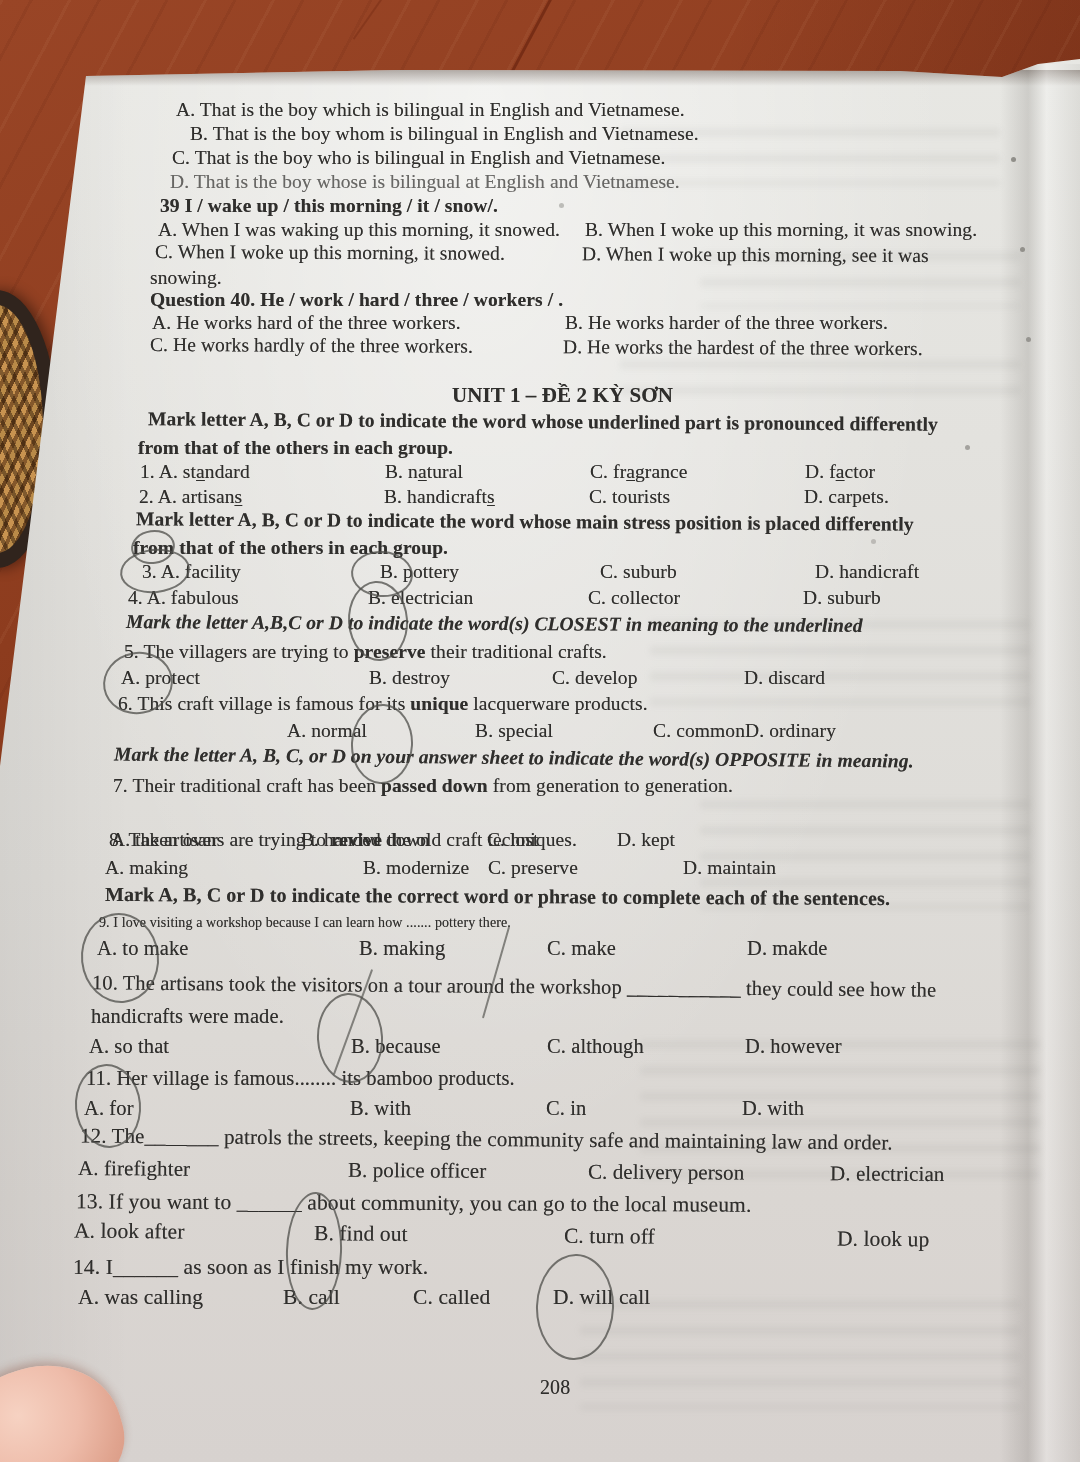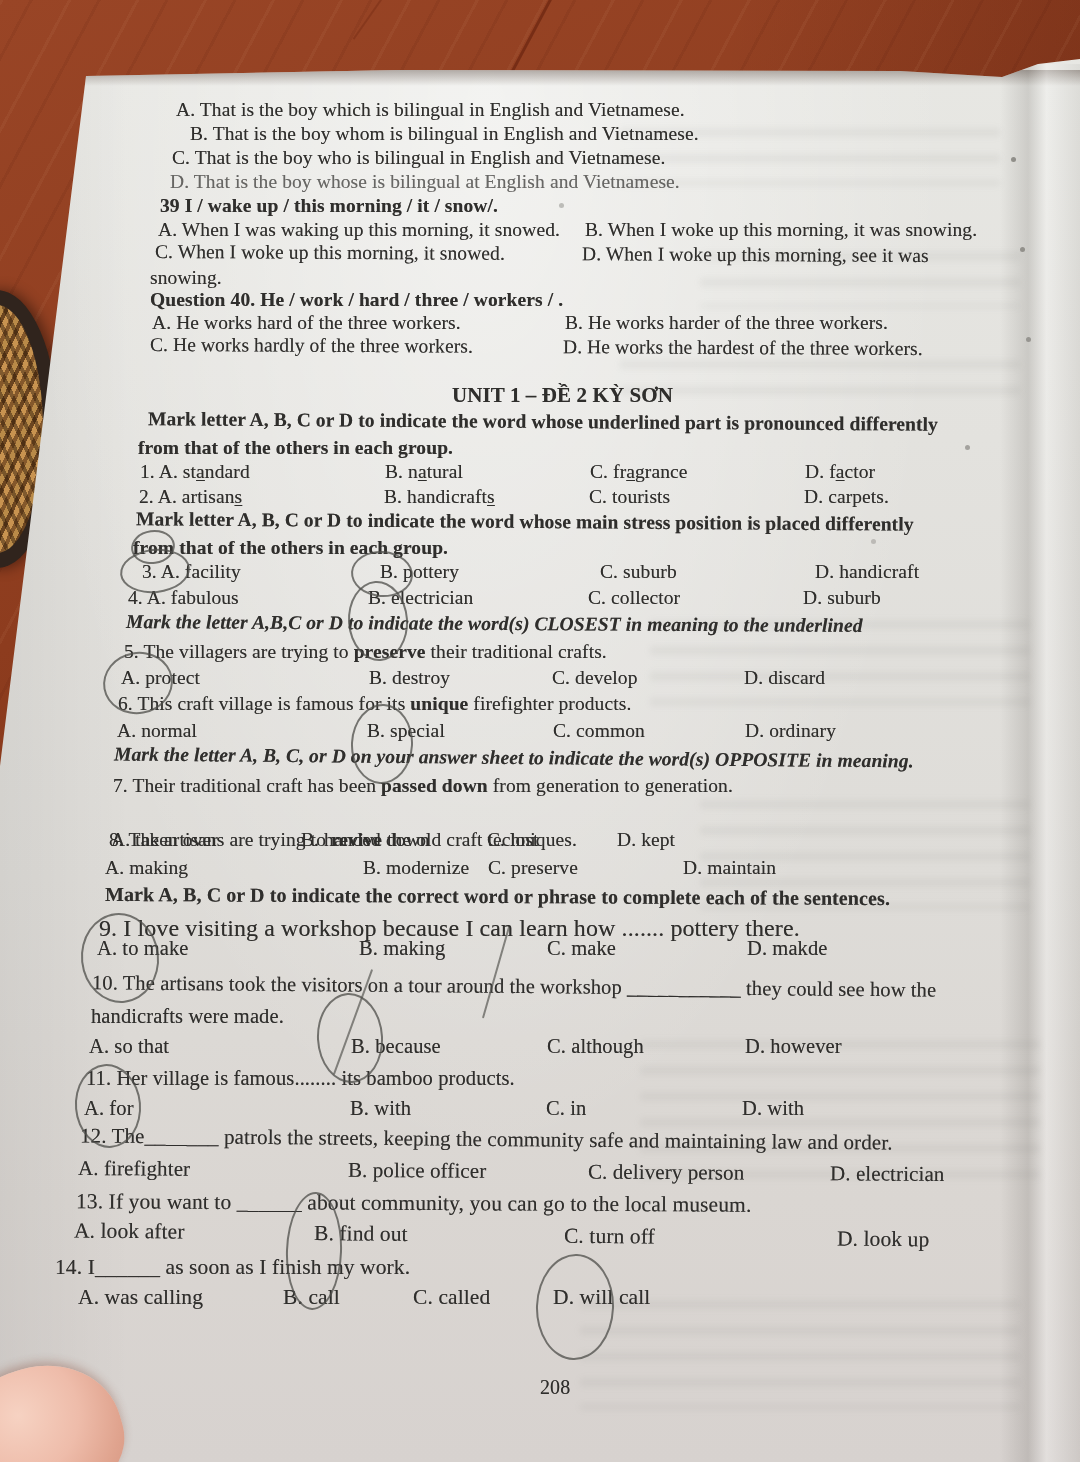--- a/index.html
+++ b/index.html
@@ -96,40 +96,40 @@
         <div class="line bold" style="top: 437px; left: 138px;"><span class="cell"><span>from that of the others in each group.</span></span></div>
         <div class="line" style="top: 461px; left: 140px;"><span class="cell" style="min-width: 245px;"><span>1. A. st</span><span class="u">a</span><span>ndard</span></span><span class="cell" style="min-width: 205px;"><span>B. n</span><span class="u">a</span><span>tural</span></span><span class="cell" style="min-width: 215px;"><span>C. fr</span><span class="u">a</span><span>grance</span></span><span class="cell"><span>D. f</span><span class="u">a</span><span>ctor</span></span></div>
         <div class="line" style="top: 486px; left: 139px;"><span class="cell" style="min-width: 245px;"><span>2. A. artisan</span><span class="u">s</span></span><span class="cell" style="min-width: 205px;"><span>B. handicraft</span><span class="u">s</span></span><span class="cell" style="min-width: 215px;"><span>C. tourists</span></span><span class="cell"><span>D. carpets.</span></span></div>
         <div class="line bold" style="top: 511px; left: 136px; transform: rotate(0.4deg);"><span class="cell"><span>Mark letter A, B, C or D to indicate the word whose main stress position is placed differently</span></span></div>
         <div class="line bold" style="top: 537px; left: 133px;"><span class="cell"><span>from that of the others in each group.</span></span></div>
         <div class="line" style="top: 561px; left: 142px;"><span class="cell" style="min-width: 238px;"><span>3. A. facility</span></span><span class="cell" style="min-width: 220px;"><span>B. pottery</span></span><span class="cell" style="min-width: 215px;"><span>C. suburb</span></span><span class="cell"><span>D. handicraft</span></span></div>
         <div class="line" style="top: 587px; left: 128px;"><span class="cell" style="min-width: 240px;"><span>4. A. fabulous</span></span><span class="cell" style="min-width: 220px;"><span>B. electrician</span></span><span class="cell" style="min-width: 215px;"><span>C. collector</span></span><span class="cell"><span>D. suburb</span></span></div>
         <div class="line bold italic" style="top: 613px; left: 126px; transform: rotate(0.3deg);"><span class="cell"><span>Mark the letter A,B,C or D to indicate the word(s) CLOSEST in meaning to the underlined</span></span></div>
         <div class="line" style="top: 641px; left: 124px;"><span class="cell"><span>5. The villagers are trying to </span><span class="b">preserve</span><span> their traditional crafts.</span></span></div>
         <div class="line" style="top: 667px; left: 121px;"><span class="cell" style="min-width: 248px;"><span>A. protect</span></span><span class="cell" style="min-width: 183px;"><span>B. destroy</span></span><span class="cell" style="min-width: 192px;"><span>C. develop</span></span><span class="cell"><span>D. discard</span></span></div>
-        <div class="line" style="top: 693px; left: 118px;"><span class="cell"><span>6. This craft village is famous for its </span><span class="b">unique</span><span> firefighter products.</span></span></div>
-        <div class="line" style="top: 720px; left: 117px;"><span class="cell" style="min-width: 250px;"><span>A. normal</span></span><span class="cell" style="min-width: 186px;"><span>B. special</span></span><span class="cell" style="min-width: 192px;"><span>C. common</span></span><span class="cell"><span>D. ordinary</span></span></div>
+        <div class="line" style="top: 693px; left: 118px;"><span class="cell"><span>6. This craft village is famous for its </span><span class="b">unique</span><span> lacquerware products.</span></span></div>
+        <div class="line" style="top: 720px; left: 117px; text-align: right;"><span class="cell" style="min-width: 250px;"><span>A. normal</span></span><span class="cell" style="min-width: 186px;"><span>B. special</span></span><span class="cell" style="min-width: 192px;"><span>C. common</span></span><span class="cell"><span>D. ordinary</span></span></div>
         <div class="line bold italic" style="top: 747px; left: 114px; transform: rotate(0.5deg);"><span class="cell"><span>Mark the letter A, B, C, or D on your answer sheet to indicate the word(s) OPPOSITE in meaning.</span></span></div>
         <div class="line" style="top: 775px; left: 113px;"><span class="cell"><span>7. Their traditional craft has been </span><span class="b">passed down</span><span> from generation to generation.</span></span></div>
         <div class="line" style="top: 801px; left: 111px;"><span class="cell" style="min-width: 190px;"><span>A. taken over</span></span><span class="cell" style="min-width: 186px; margin-top: 28px;"><span>B. handed down</span></span><span class="cell" style="min-width: 130px;"><span>C. lost</span></span><span class="cell"><span>D. kept</span></span></div>
         <div class="line" style="top: 829px; left: 109px;"><span class="cell"><span>8. The artisans are trying to </span><span class="b">revive</span><span> the old craft techniques.</span></span></div>
         <div class="line" style="top: 857px; left: 105px;"><span class="cell" style="min-width: 258px;"><span>A. making</span></span><span class="cell" style="min-width: 125px;"><span>B. modernize</span></span><span class="cell" style="min-width: 195px;"><span>C. preserve</span></span><span class="cell"><span>D. maintain</span></span></div>
         <div class="line bold" style="top: 885px; left: 105px; font-size: 20px; transform: rotate(0.3deg);"><span class="cell"><span>Mark A, B, C or D to indicate the correct word or phrase to complete each of the sentences.</span></span></div>
-        <div class="line" style="top: 915px; left: 99px; font-size: 24px;"><span class="cell"><span>9. I love visiting a workshop because I can learn how ....... pottery there.</span></span></div>
+        <div class="line" style="top: 915px; left: 99px; font-size: 14px;"><span class="cell"><span>9. I love visiting a workshop because I can learn how ....... pottery there.</span></span></div>
         <div class="line" style="top: 937px; left: 97px; font-size: 20.5px;"><span class="cell" style="min-width: 262px;"><span>A. to make</span></span><span class="cell" style="min-width: 188px;"><span>B. making</span></span><span class="cell" style="min-width: 200px;"><span>C. make</span></span><span class="cell"><span>D. makde</span></span></div>
         <div class="line" style="top: 975px; left: 92px; font-size: 20.5px; transform: rotate(0.5deg);"><span class="cell"><span>10. The artisans took the visitors on a tour around the workshop ___________ they could see how the</span></span></div>
         <div class="line" style="top: 1005px; left: 91px; font-size: 20.5px;"><span class="cell"><span>handicrafts were made.</span></span></div>
         <div class="line" style="top: 1035px; left: 89px; font-size: 20.5px;"><span class="cell" style="min-width: 262px;"><span>A. so that</span></span><span class="cell" style="min-width: 196px;"><span>B. because</span></span><span class="cell" style="min-width: 198px;"><span>C. although</span></span><span class="cell"><span>D. however</span></span></div>
         <div class="line" style="top: 1067px; left: 86px; font-size: 20.5px;"><span class="cell"><span>11. Her village is famous........ its bamboo products.</span></span></div>
         <div class="line" style="top: 1097px; left: 84px; font-size: 20.5px;"><span class="cell" style="min-width: 266px;"><span>A. for</span></span><span class="cell" style="min-width: 196px;"><span>B. with</span></span><span class="cell" style="min-width: 196px;"><span>C. in</span></span><span class="cell"><span>D. with</span></span></div>
         <div class="line" style="top: 1127px; left: 80px; font-size: 21px; transform: rotate(0.5deg);"><span class="cell"><span>12. The</span><span>_______</span><span> patrols the streets, keeping the community safe and maintaining law and order.</span></span></div>
         <div class="line" style="top: 1159px; left: 78px; font-size: 21px; transform: rotate(0.4deg);"><span class="cell" style="min-width: 270px;"><span>A. firefighter</span></span><span class="cell" style="min-width: 240px;"><span>B. police officer</span></span><span class="cell" style="min-width: 242px;"><span>C. delivery person</span></span><span class="cell"><span>D. electrician</span></span></div>
         <div class="line" style="top: 1191px; left: 76px; font-size: 21.5px; transform: rotate(0.3deg);"><span class="cell"><span>13. If you want to </span><span>______</span><span> about community, you can go to the local museum.</span></span></div>
         <div class="line" style="top: 1223px; left: 74px; font-size: 21.5px; transform: rotate(0.6deg);"><span class="cell" style="min-width: 240px;"><span>A. look after</span></span><span class="cell" style="min-width: 250px;"><span>B. find out</span></span><span class="cell" style="min-width: 273px;"><span>C. turn off</span></span><span class="cell"><span>D. look up</span></span></div>
-        <div class="line" style="top: 1255px; left: 55px; font-size: 21.5px;"><span class="cell"><span>14. I</span><span>______</span><span> as soon as I finish my work.</span></span></div>
+        <div class="line" style="top: 1255px; left: 73px; font-size: 21.5px;"><span class="cell"><span>14. I</span><span>______</span><span> as soon as I finish my work.</span></span></div>
         <div class="line" style="top: 1285px; left: 78px; font-size: 21.5px;"><span class="cell" style="min-width: 205px;"><span>A. was calling</span></span><span class="cell" style="min-width: 130px;"><span>B. call</span></span><span class="cell" style="min-width: 140px;"><span>C. called</span></span><span class="cell"><span>D. will call</span></span></div>
         <div class="line" style="top: 1376px; left: 540px; font-size: 20px;"><span class="cell"><span>208</span></span></div>
       </div>
 
     <div class="pen" style="left:131px;top:530px;width:40px;height:30px;transform:rotate(-8deg);"></div>
     <div class="pen" style="left:120px;top:549px;width:66px;height:40px;transform:rotate(-6deg);"></div>
     <div class="pen" style="left:351px;top:551px;width:58px;height:42px;transform:rotate(4deg);"></div>
     <div class="pen" style="left:348px;top:581px;width:56px;height:76px;transform:rotate(-4deg);"></div>
     <div class="pen" style="left:103px;top:652px;width:66px;height:58px;transform:rotate(-10deg);"></div>
     <div class="pen" style="left:351px;top:704px;width:58px;height:76px;transform:rotate(3deg);"></div>

